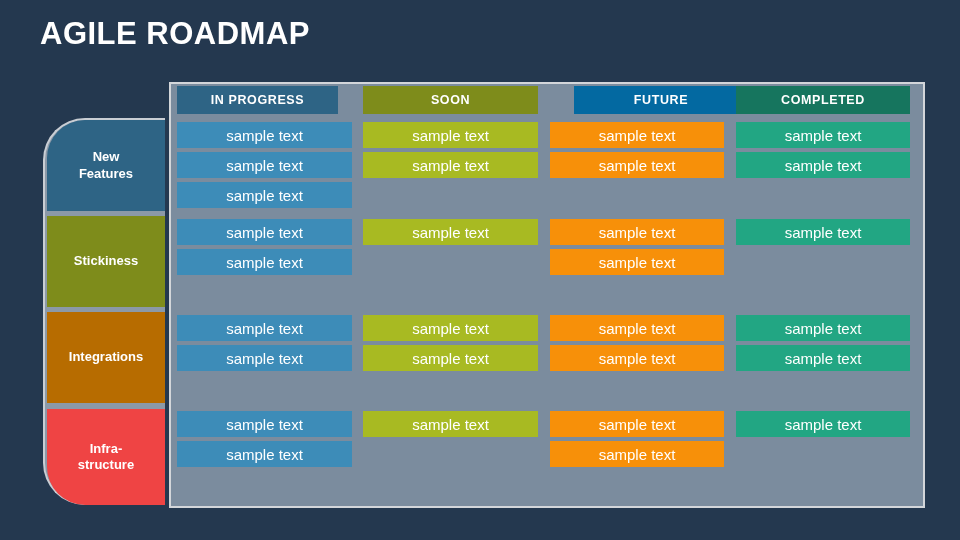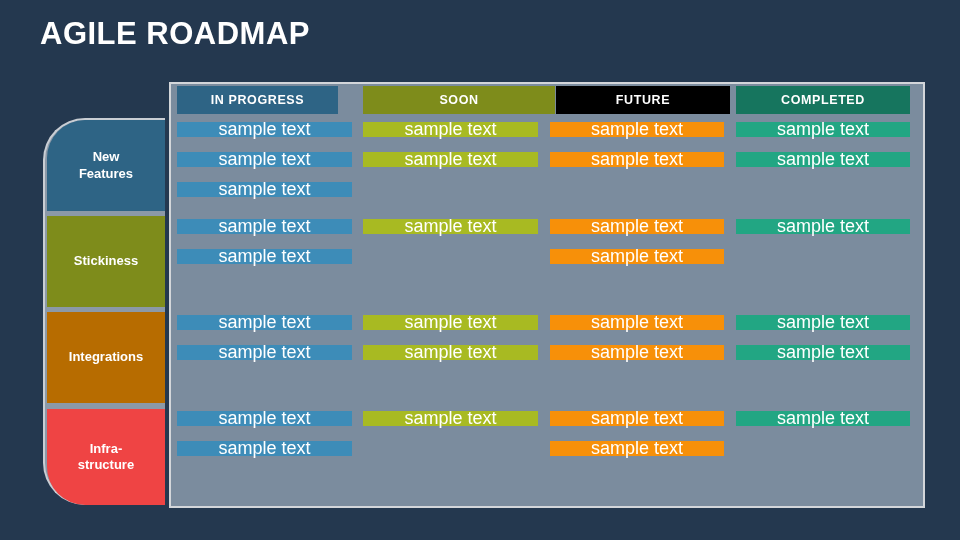--- a/index.html
+++ b/index.html
@@ -30,23 +30,23 @@
   
   .col-head{
     position:absolute;top:86px;height:28px;
     display:flex;align-items:center;justify-content:center;
     color:#ffffff;font-size:12.5px;font-weight:bold;letter-spacing:0.6px;
     box-sizing:border-box;
   }
 
   
   .cell{
-    position:absolute;height:15px;
+    position:absolute;height:26px;
     display:flex;align-items:center;justify-content:center;
-    color:#ffffff;font-size:18px;font-weight:normal;
+    color:#ffffff;font-size:15px;font-weight:normal;
     box-sizing:border-box;
     white-space:nowrap;
   }
 
   
   .sidebar-shell{
     position:absolute;left:43px;top:118px;width:122px;height:387px;
     background:#8b99a8;
     border-top-left-radius:42px;
     border-bottom-left-radius:42px;
@@ -70,22 +70,22 @@
 <div id="stage">
 
   <div class="title">AGILE ROADMAP</div>
 
   <div class="board"></div>
 
   <div class="sidebar-shell"></div>
 
   <div id="headers">
       <div class="col-head" style="left: 177px; width: 161px; background: rgb(46, 100, 133);">IN PROGRESS</div>
-      <div class="col-head" style="left: 363px; width: 192px; background: rgb(126, 140, 27);">SOON</div>
-      <div class="col-head" style="left: 556px; width: 174px; background: #000000;">FUTURE</div>
+      <div class="col-head" style="left: 363px; width: 175px; background: rgb(126, 140, 27);">SOON</div>
+      <div class="col-head" style="left: 574px; width: 174px; background: #0369a1;">FUTURE</div>
       <div class="col-head" style="left: 736px; width: 174px; background: rgb(22, 117, 94);">COMPLETED</div>
     </div>
   <div id="siderows">
       <div class="side-row r1" style="top: 120px; height: 91px; background: rgb(46, 100, 133);">New<br>Features</div>
       <div class="side-row r2" style="top: 216px; height: 91px; background: rgb(126, 140, 27);">Stickiness</div>
       <div class="side-row r3" style="top: 312px; height: 91px; background: rgb(183, 108, 0);">Integrations</div>
       <div class="side-row r4" style="top: 409px; height: 96px; background: #ef4444;">Infra-<br>structure</div>
     </div>
   <div id="cells">
       <div class="cell" style="left: 177px; width: 175px; top: 122px; background: rgb(61, 140, 184);">sample text</div>

